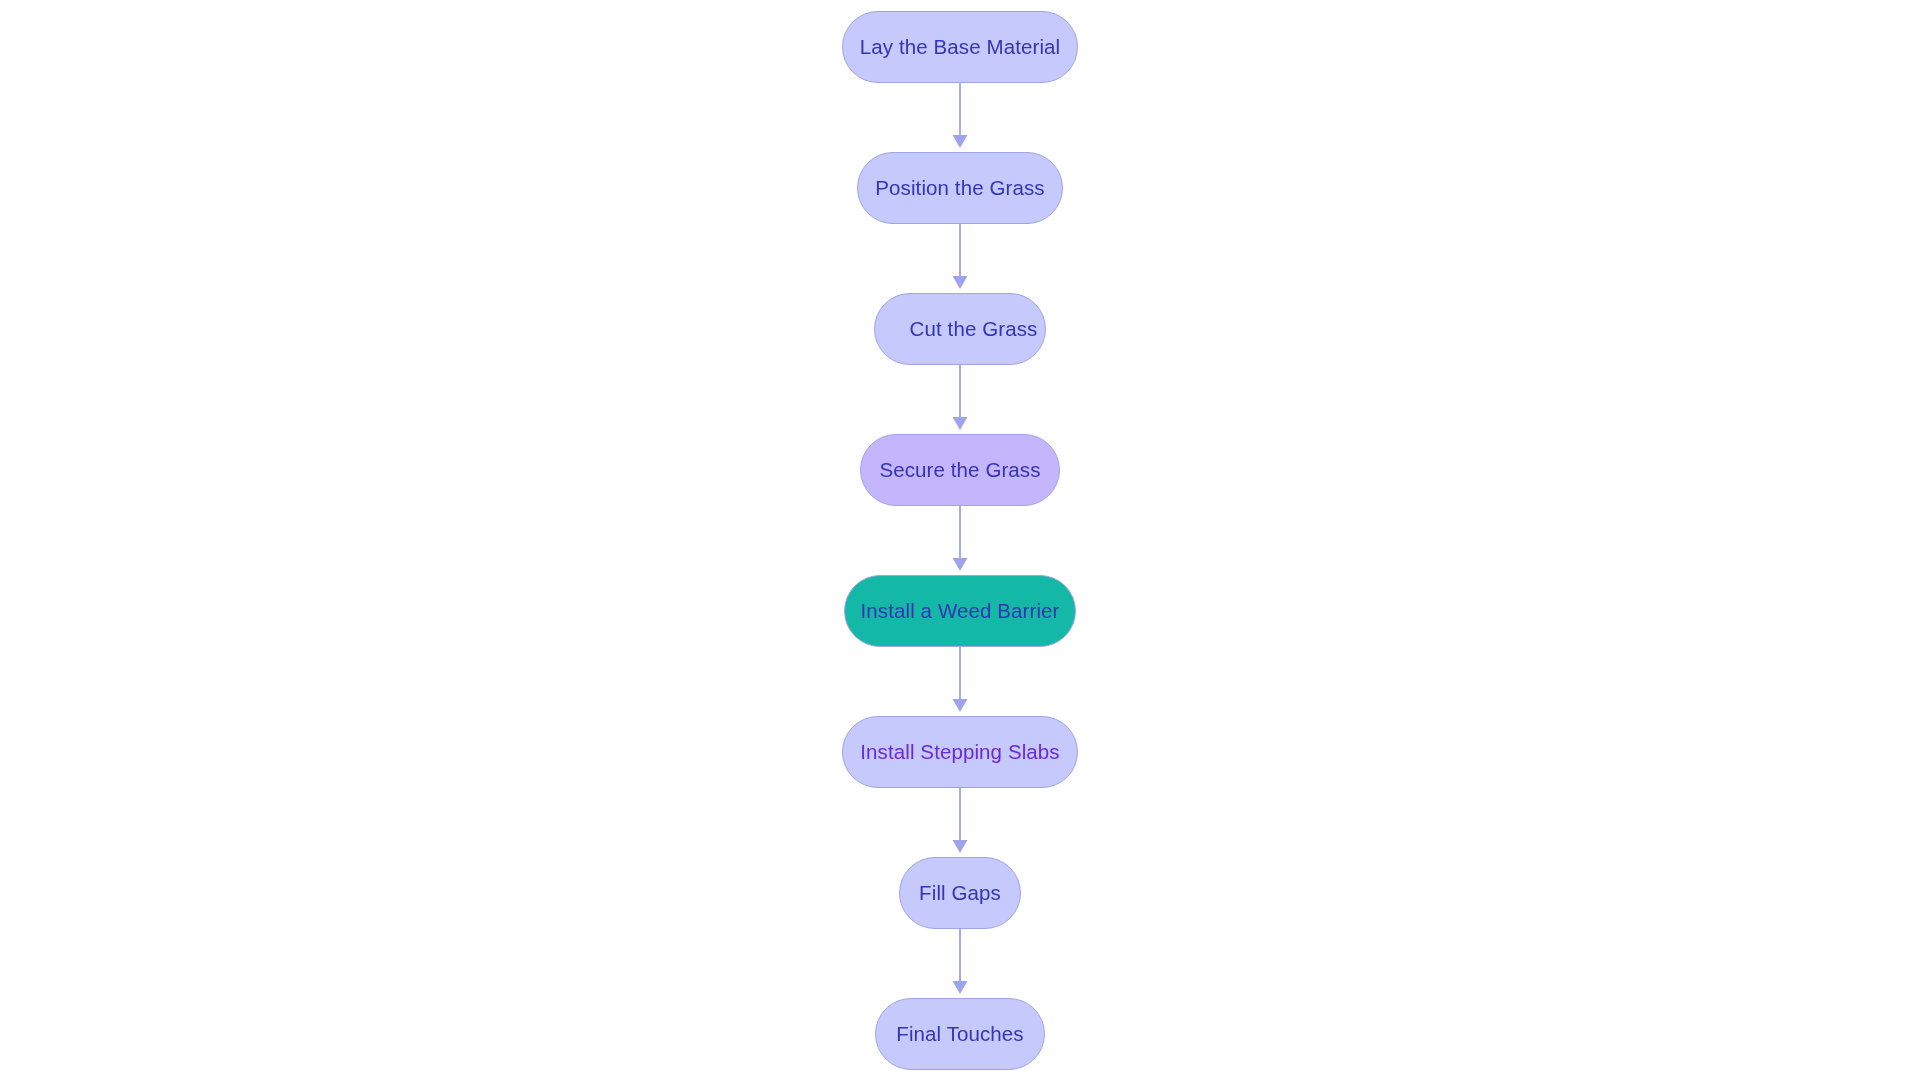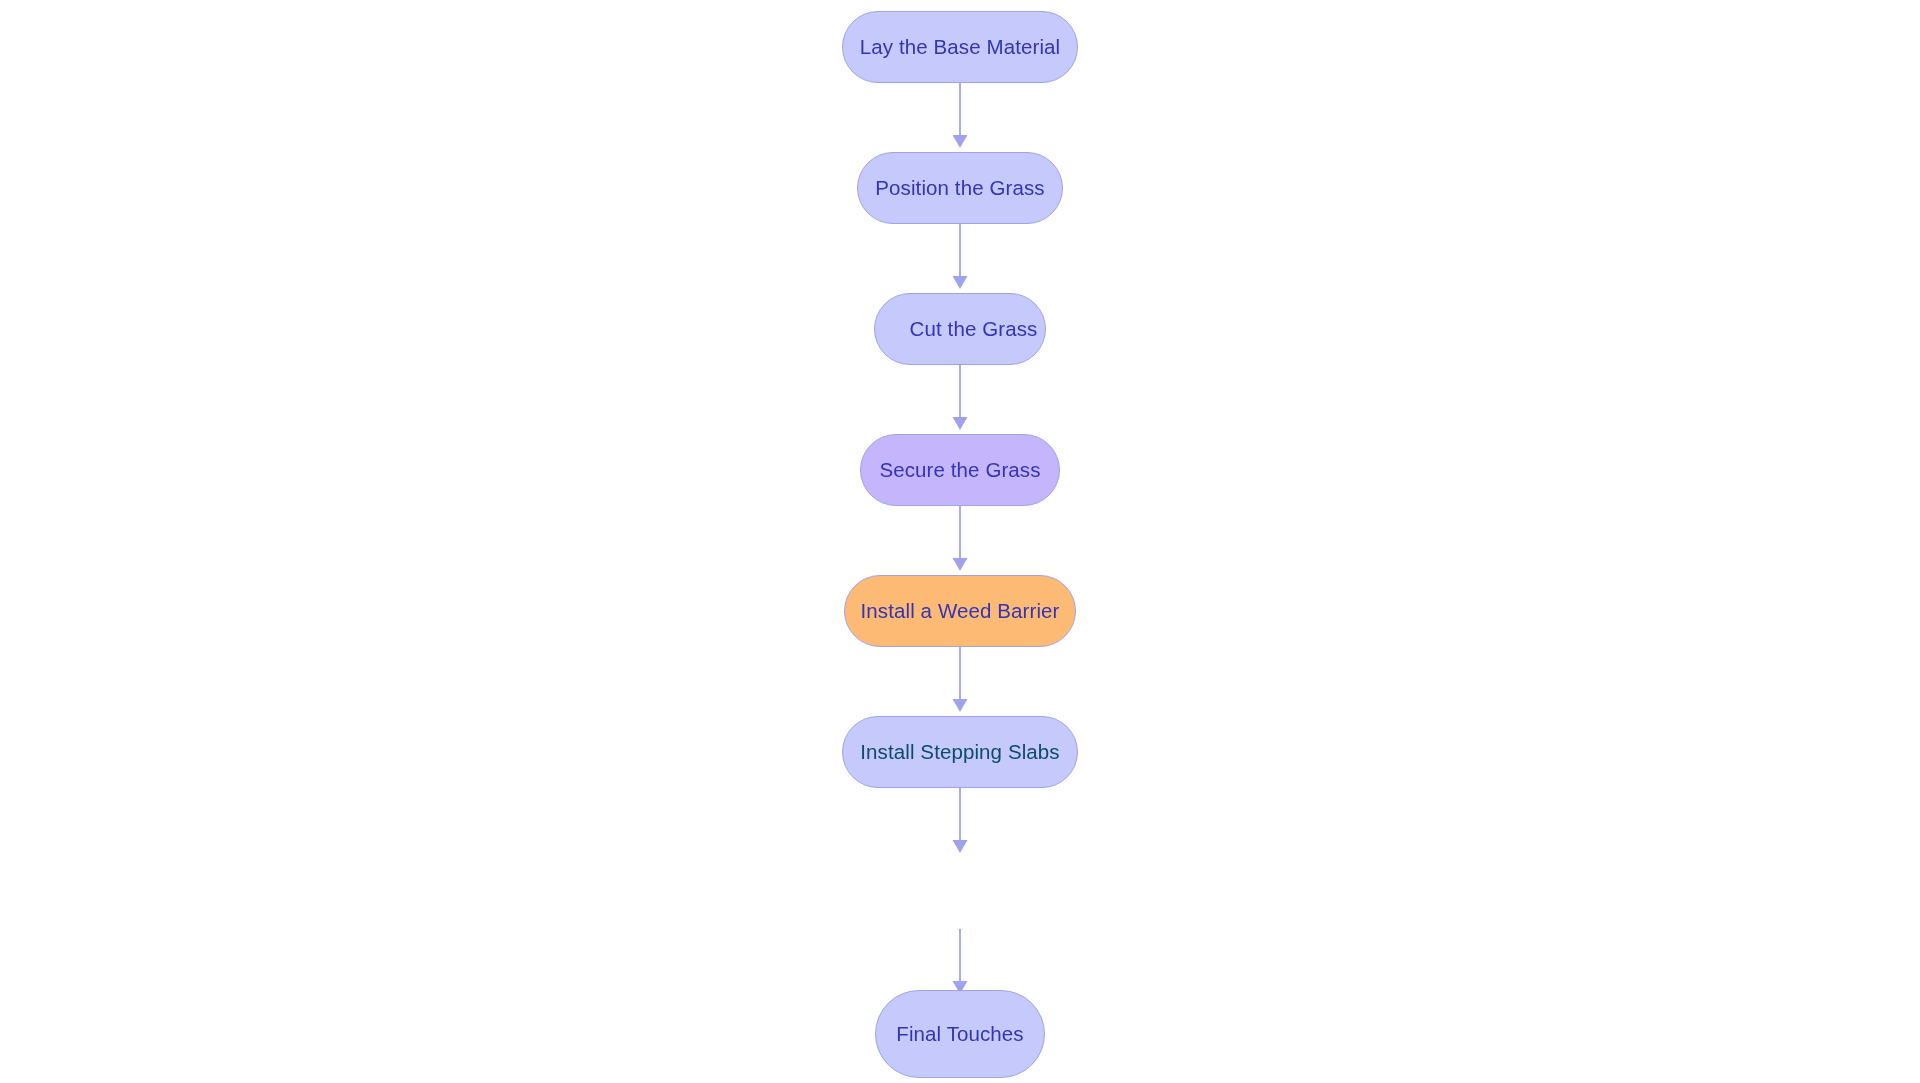--- a/index.html
+++ b/index.html
@@ -99,24 +99,27 @@
       </div>
       <div class="flow-node" style="left: 960px; top: 47px; width: 236px; height: 72px; background: rgb(197, 201, 251); border-color: rgb(159, 163, 232);">
         <span class="flow-node-label" style="color: rgb(51, 53, 181);">Lay the Base Material</span>
       </div>
       <div class="flow-node" style="left: 960px; top: 329px; width: 172px; height: 72px; background: rgb(197, 201, 251); border-color: rgb(159, 163, 232);">
         <span class="flow-node-label" style="color: rgb(51, 53, 181); margin-left: 27px;">Cut the Grass</span>
       </div>
       <div class="flow-node" style="left: 960px; top: 470px; width: 200px; height: 72px; background: #c4b5fd; border-color: rgb(159, 163, 232);">
         <span class="flow-node-label" style="color: rgb(51, 53, 181);">Secure the Grass</span>
       </div>
-      <div class="flow-node" style="left: 960px; top: 611px; width: 232px; height: 72px; background: #fdba74; border-color: rgb(159, 163, 232);">
+      <div class="flow-node" style="left: 960px; top: 611px; width: 232px; height: 72px; background: #14b8a6; border-color: rgb(159, 163, 232);">
         <span class="flow-node-label" style="color: rgb(51, 53, 181);">Install a Weed Barrier</span>
       </div>
       <div class="flow-node" style="left: 960px; top: 752px; width: 236px; height: 72px; background: rgb(197, 201, 251); border-color: rgb(159, 163, 232);">
-        <span class="flow-node-label" style="color: #0c4a6e;">Install Stepping Slabs</span>
+        <span class="flow-node-label" style="color: #6d28d9;">Install Stepping Slabs</span>
       </div>
-      <div class="flow-node" style="left: 960px; top: 1034px; width: 170px; height: 88px; background: rgb(197, 201, 251); border-color: rgb(159, 163, 232);">
+      <div class="flow-node" style="left: 960px; top: 893px; width: 122px; height: 72px; background: rgb(197, 201, 251); border-color: rgb(159, 163, 232);">
+        <span class="flow-node-label" style="color: rgb(51, 53, 181);">Fill Gaps</span>
+      </div>
+      <div class="flow-node" style="left: 960px; top: 1034px; width: 170px; height: 72px; background: rgb(197, 201, 251); border-color: rgb(159, 163, 232);">
         <span class="flow-node-label" style="color: rgb(51, 53, 181);">Final Touches</span>
       </div>
     </div>
 
 </div>
 
 </body></html>

